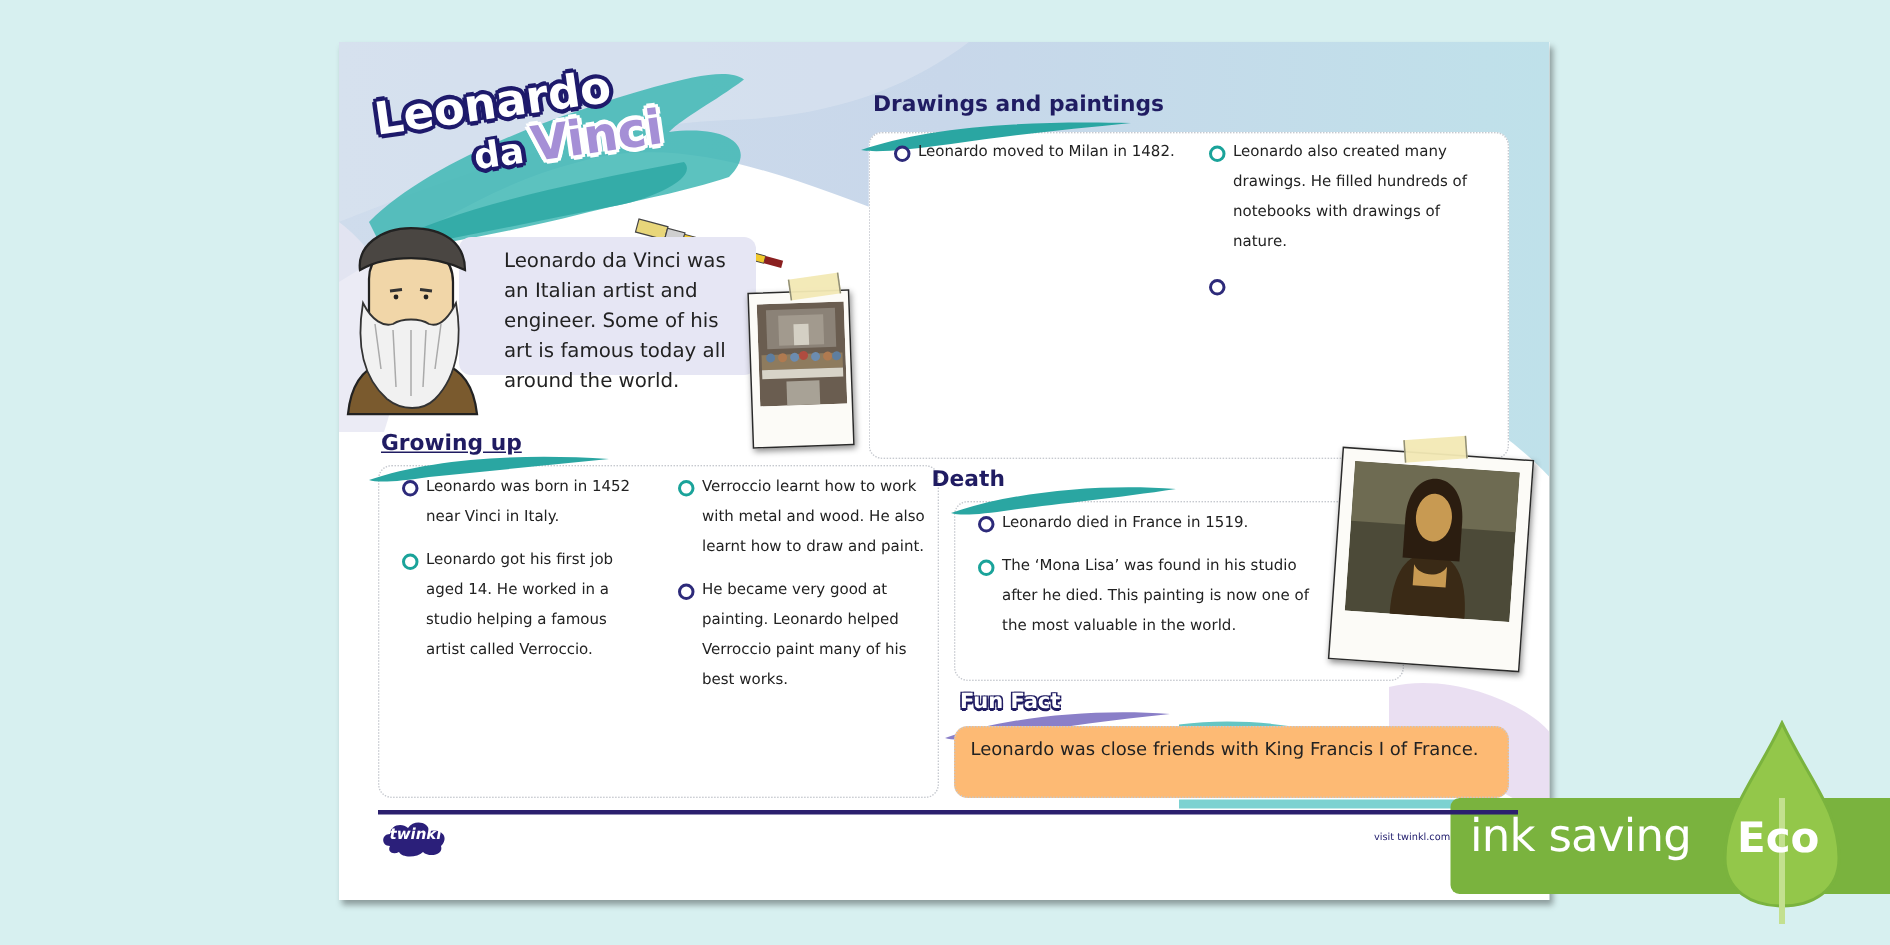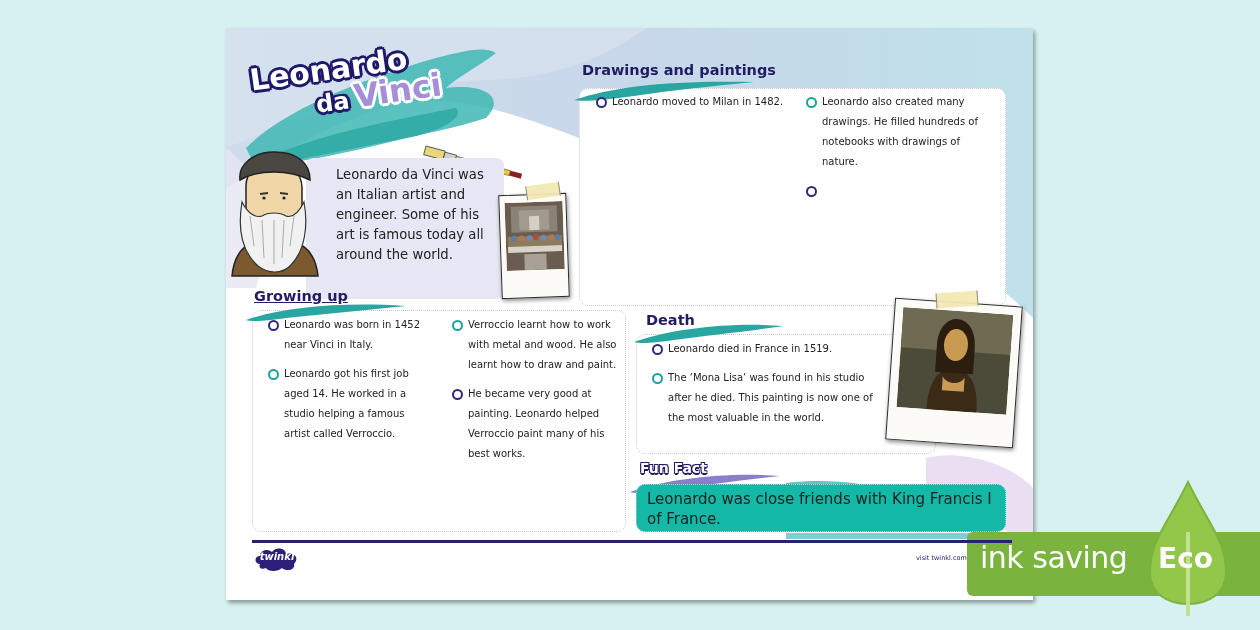--- a/index.html
+++ b/index.html
@@ -47,21 +47,21 @@
         0 3px 0 #1e1a6b, 3px 0 0 #1e1a6b, -3px 0 0 #1e1a6b;
     }
     .title .vinci {
       font-size: 32px; color: #a58fd6;
       text-shadow:
         -2px -2px 0 #fff, 2px -2px 0 #fff, -2px 2px 0 #fff, 2px 2px 0 #fff,
         0 3px 0 #fff, 3px 0 0 #fff, -3px 0 0 #fff, 0 -3px 0 #fff;
     }
     .intro-box {
       position: absolute; left: 80px; top: 130px;
-      width: 198px; height: 141px;
+      width: 198px; height: 92px;
       background: #e6e6f4;
       border-radius: 8px;
       padding: 7px 8px 6px 30px;
       font-size: 13.2px; line-height: 20px; color: #222;
     }
     .intro-dots {
       position: absolute; left: 78px; top: 142px; width: 12px; height: 100px;
     }
     .sec-head {
       position: absolute;
@@ -236,21 +236,21 @@
     <div class="item"><span class="bullet teal"></span><span>Leonardo got his first job aged 14. He worked in a studio helping a famous artist called Verroccio.</span></div>
   </div>
   <div class="col" style="left:226px; top:287px; width:170px; z-index:2;">
     <div class="item"><span class="bullet teal"></span><span>Verroccio learnt how to work with metal and wood. He also learnt how to draw and paint.</span></div>
     <div class="item"><span class="bullet"></span><span>He became very good at painting. Leonardo helped Verroccio paint many of his best works.</span></div>
   </div>
 
   <svg class="abs" style="left:408px; top:292px; width:150px; height:24px; z-index:2;" viewBox="0 0 150 24">
     <path d="M0 22 C40 8 100 2 150 6 C110 12 70 16 40 20 C20 23 6 24 0 22 Z" fill="#2aa6a2"></path>
   </svg>
-  <div class="sec-head" style="left:420px; top:284px;">Death</div>
+  <div class="sec-head" style="left:395px; top:284px;">Death</div>
   <div class="box" style="left:410px; top:306px; width:300px; height:120px;"></div>
   <div class="col" style="left:426px; top:311px; width:226px; z-index:2;">
     <div class="item"><span class="bullet"></span><span>Leonardo died in France in 1519.</span></div>
     <div class="item"><span class="bullet teal"></span><span>The ‘Mona Lisa’ was found in his studio after he died. This painting is now one of the most valuable in the world.</span></div>
   </div>
 
   <div class="tape" style="left:710px; top:264px; width:42px; height:15px; transform:rotate(-4deg);"></div>
   <div class="photo" style="left:664px; top:274px; width:128px; height:142px; transform:rotate(4deg);">
     <svg style="position:absolute; left:8px; top:8px; width:110px; height:100px;" viewBox="0 0 110 100">
       <rect width="110" height="100" fill="#4c4a38"></rect>
@@ -259,21 +259,21 @@
       <path d="M36 36 C36 16 46 8 55 8 C64 8 74 16 74 36 L74 62 L36 62 Z" fill="#2b1d10"></path>
       <ellipse cx="55" cy="34" rx="12" ry="16" fill="#c89a52"></ellipse>
       <path d="M44 66 C48 74 62 74 66 66 L66 80 L44 80 Z" fill="#c89a52"></path>
     </svg>
   </div>
 
   <svg class="abs" style="left:404px; top:440px; width:150px; height:26px; z-index:2;" viewBox="0 0 150 26">
     <path d="M0 24 C40 10 100 4 150 8 C110 12 70 18 40 22 C20 25 6 26 0 24 Z" fill="#8a7fc8"></path>
   </svg>
   <div class="sec-head" style="left:414px; top:432px; font-size:14px; color:#fff; text-shadow:-1px -1px 0 #201c62,1px -1px 0 #201c62,-1px 1px 0 #201c62,1px 1px 0 #201c62,0 2px 0 #201c62;">Fun Fact</div>
-  <div class="box" style="left:410px; top:456px; width:370px; height:48px; background:#14b8a6; padding:4px 10px; font-size:15px; line-height:20px; color:#222; z-index:2;">Leonardo was close friends with King Francis I of France.</div>
+  <div class="box" style="left:410px; top:456px; width:370px; height:48px; background:#fdba74; padding:4px 10px; font-size:12px; line-height:20px; color:#222; z-index:2;">Leonardo was close friends with King Francis I of France.</div>
 
   <div class="footer-line"></div>
   <div class="twinkl-logo">
     <svg style="position:absolute; left:0; top:0; width:46px; height:26px;" viewBox="0 0 46 26">
       <path d="M6 18 C0 18 0 10 6 10 C6 4 14 2 18 6 C22 0 32 2 32 8 C40 6 46 12 40 18 C42 24 32 26 28 22 C24 26 14 26 12 22 C8 24 4 22 6 18 Z" fill="#2b1f7a"></path>
     </svg>
     <span class="twinkl-text">twinkl</span>
   </div>
   <div class="visit">visit twinkl.com</div>
 </div>

